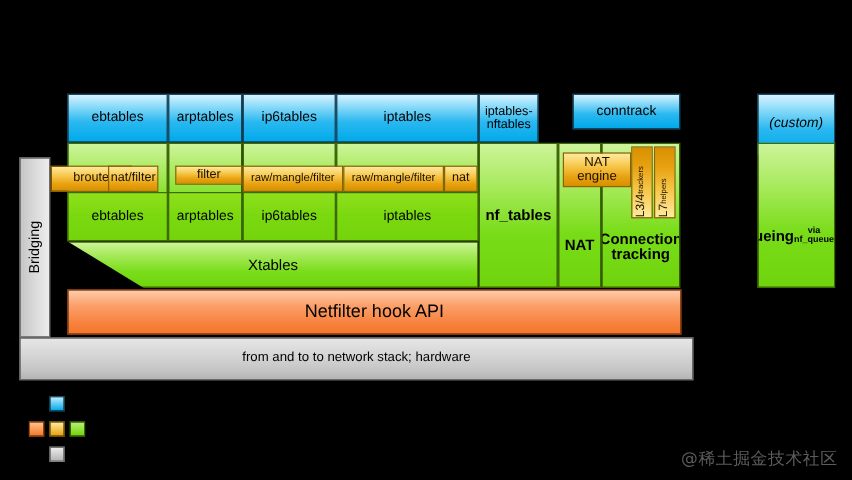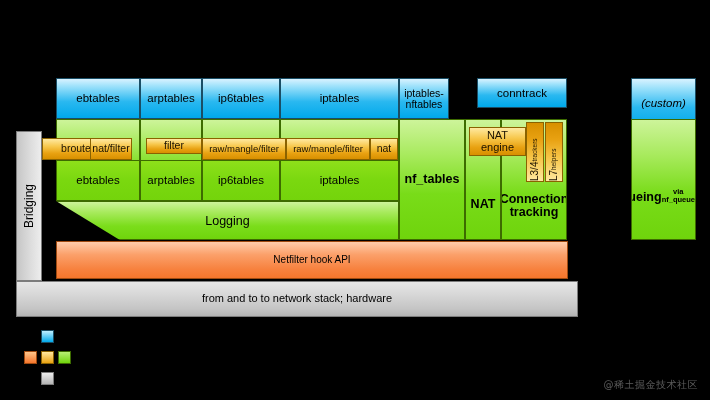--- a/index.html
+++ b/index.html
@@ -50,21 +50,21 @@
     writing-mode: vertical-rl; transform: rotate(180deg);
     justify-content: flex-start; padding-bottom: 3px;
     font-size: 10px;
   }
   .amber.vert .tiny { font-size: 6.5px; }
 
   
   .hookapi {
     background: linear-gradient(to bottom, #ffccab 0%, #fba06a 35%, #f7823f 75%, #f5762c 100%);
     border: 1px solid #a04a10;
-    font-size: 10px;
+    font-size: 15px;
   }
   
   .gray {
     background: linear-gradient(to bottom, #e6e6e6 0%, #d8d8d8 35%, #c4c4c4 80%, #b4b4b4 100%);
     border: 1px solid #7c7c7c;
     font-size: 11px;
   }
   .gray.vert {
     writing-mode: vertical-rl; transform: rotate(180deg);
     background: linear-gradient(to right, #ededed 0%, #dcdcdc 45%, #c6c6c6 100%);
@@ -85,21 +85,21 @@
   .sw { position: absolute; width: 13px; height: 13px; border: 1px solid #666; }
   .sw.b { background: linear-gradient(to bottom,#bfeeff,#00a9ea); border-color:#1a4e66; }
   .sw.o { background: linear-gradient(to bottom,#ffc58a,#f5762c); border-color:#a04a10; }
   .sw.y { background: linear-gradient(to bottom,#ffe9a0,#e8a111); border-color:#8a6200; }
   .sw.g { background: linear-gradient(to bottom,#b9ef74,#6fd40c); border-color:#3d6b00; }
   .sw.gr{ background: linear-gradient(to bottom,#ededed,#b4b4b4); border-color:#7c7c7c; }
   .legendtext { position:absolute; color:#000; font-size:10px; }
 
   .watermark {
     position: absolute; right: 12px; bottom: 8px;
-    color: #5d5d5d; font-size: 10px;
+    color: #5d5d5d; font-size: 14px;
     font-family: "DejaVu Sans", sans-serif;
     letter-spacing: 0.5px; white-space: nowrap;
   }
 </style>
 </head>
 <body>
 
 <div id="stage">
 
   <div class="cell blue" style="left:56px;top:78px;width:84px;height:41px;">
@@ -194,21 +194,21 @@
     <span style="font-size:9.5px;">raw/mangle/filter</span>
   </div>
   <div class="cell amber" style="left:286px;top:138px;width:84px;height:22px;">
     <span style="font-size:9.5px;">raw/mangle/filter</span>
   </div>
   <div class="cell amber" style="left:370px;top:138px;width:28px;height:22px;">
     <span>nat</span>
   </div>
 
   <div class="xtables" style="left:56px;top:201px;width:343px;height:39px;">
-    <span>Logging</span>
+    <span>Xtables</span>
   </div>
 
   <div class="cell hookapi" style="left:56px;top:241px;width:512px;height:38px;">
     <span>Netfilter hook API</span>
   </div>
 
   <div class="cell gray" style="left:16px;top:281px;width:562px;height:36px;">
     <span>from and to to network stack; hardware</span>
   </div>
 

